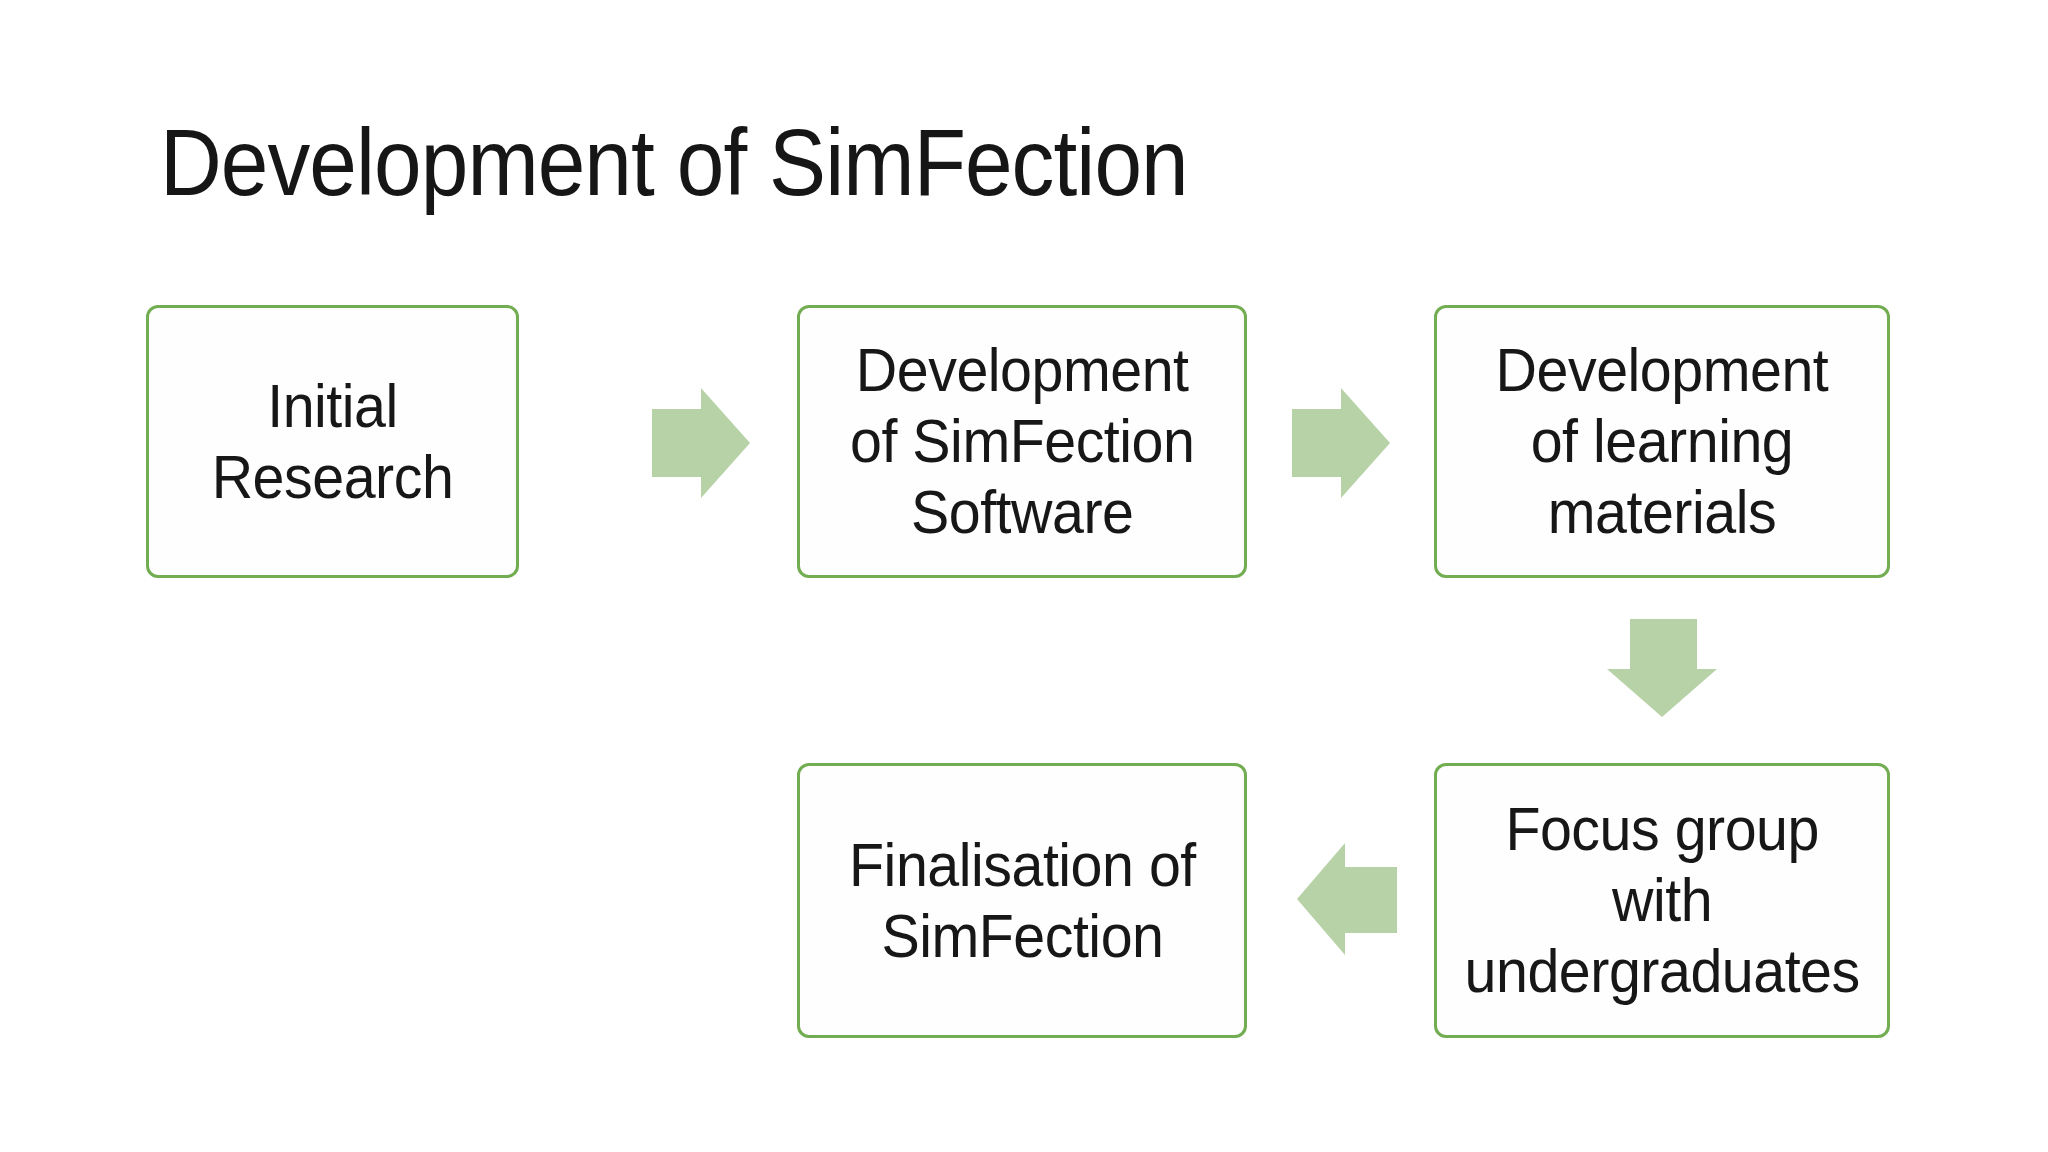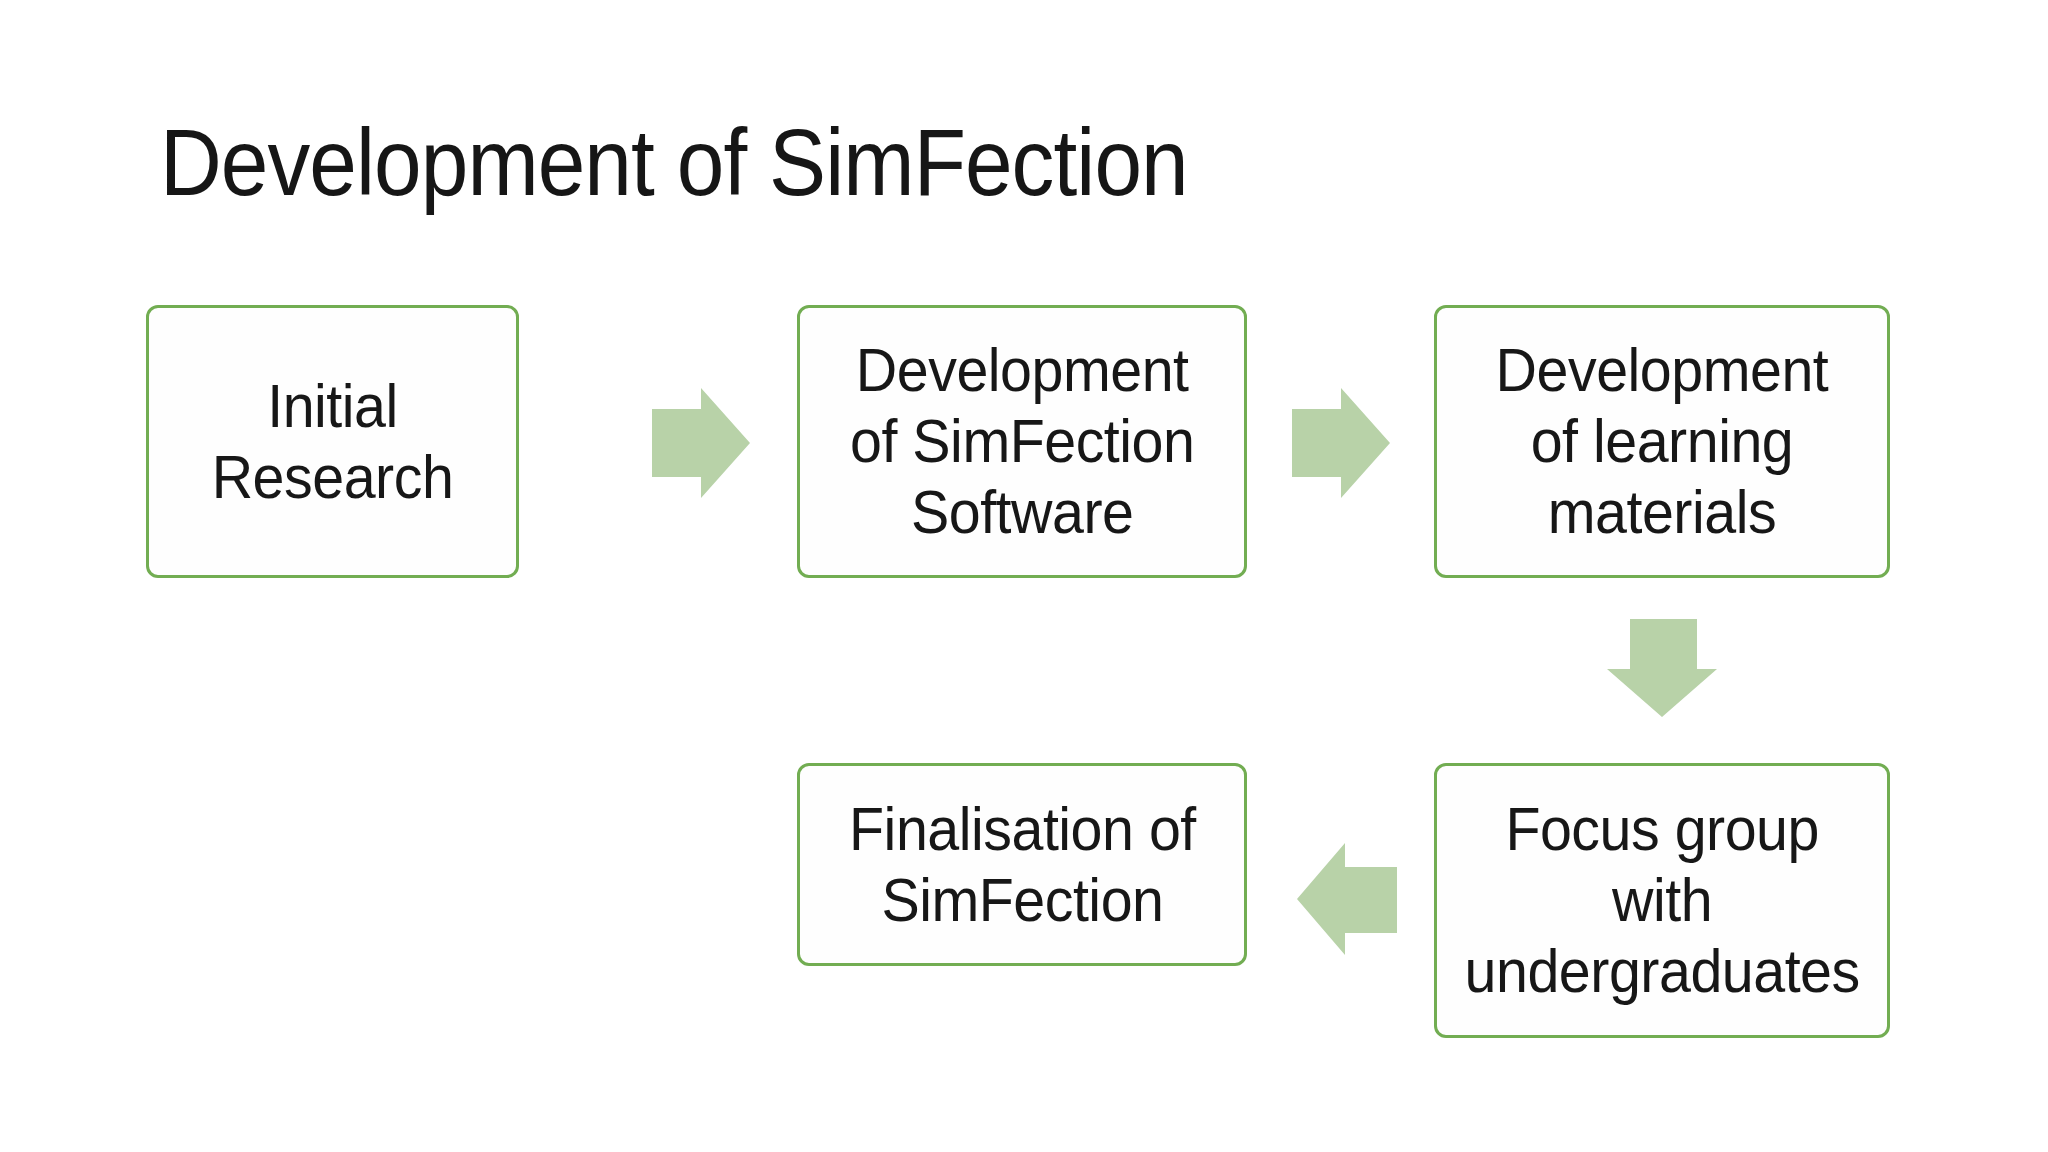--- a/index.html
+++ b/index.html
@@ -44,21 +44,21 @@
     line-height: 1.16;
     letter-spacing: -0.5px;
     color: var(--text-color, #171717);
     white-space: pre-line;
     transform: scaleX(0.94);
   }
   .box-1 { left: 146px;  top: 305px; width: 373px; height: 273px; }
   .box-2 { left: 797px;  top: 305px; width: 450px; height: 273px; }
   .box-3 { left: 1434px; top: 305px; width: 456px; height: 273px; }
   .box-4 { left: 1434px; top: 763px; width: 456px; height: 275px; }
-  .box-5 { left: 797px;  top: 763px; width: 450px; height: 203px; }
+  .box-5 { left: 797px;  top: 763px; width: 450px; height: 275px; }
   .flow-arrow {
     position: absolute;
     display: block;
   }
   .flow-arrow polygon {
     fill: var(--arrow-fill, #b8d2a8);
   }
   .arrow-1    { left: 652px;  top: 388px; }
   .arrow-2    { left: 1292px; top: 388px; }
   .arrow-down { left: 1607px; top: 619px; }

